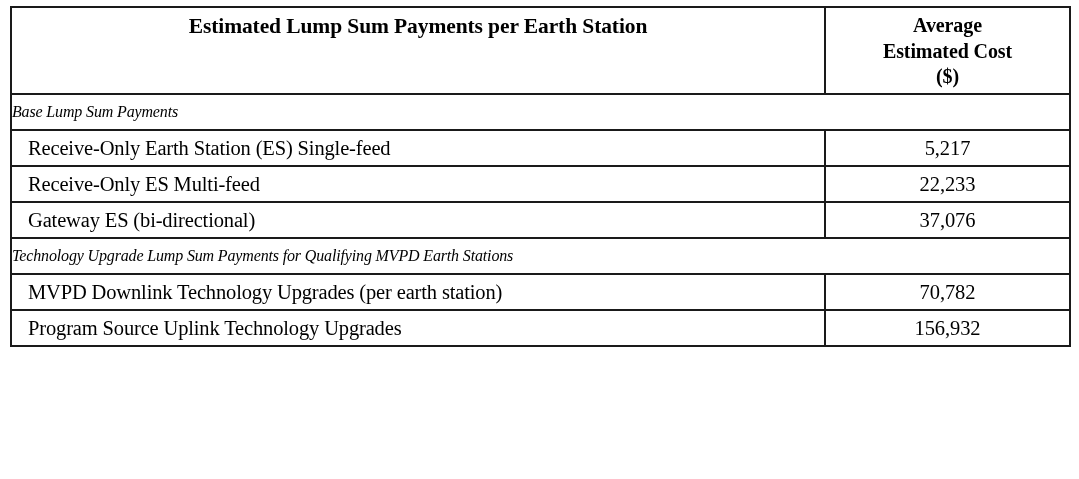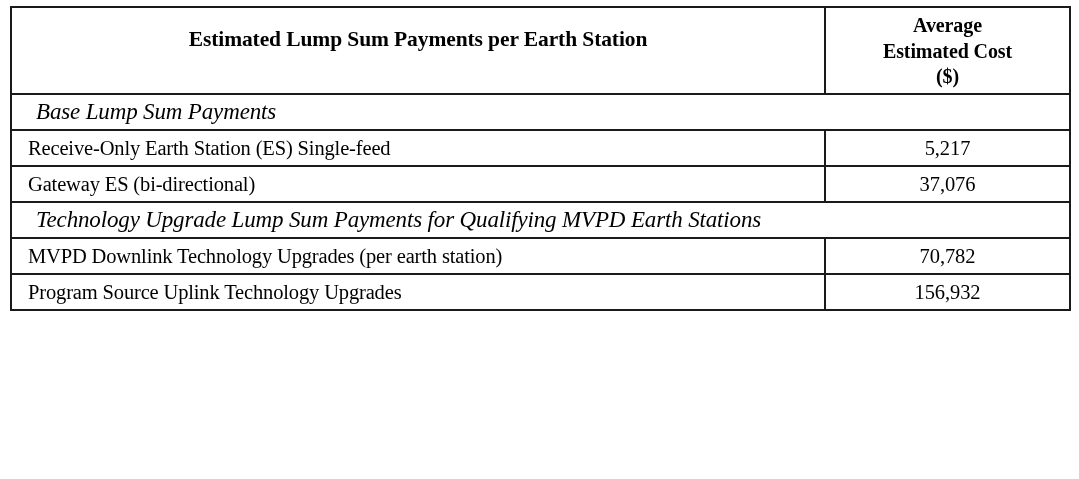--- a/index.html
+++ b/index.html
@@ -45,41 +45,41 @@
   
   .hdr-cell {
     height: 85px;
     text-align: center;
     vertical-align: top;
   }
   .hdr-title {
     font-weight: bold;
     font-size: 21.5px;
     line-height: 27px;
-    padding-top: 18px;
+    padding-top: 5px;
     letter-spacing: -0.1px;
   }
   .hdr-cost {
     font-weight: bold;
     font-size: 20px;
     line-height: 25.5px;
     padding-top: 5px;
     letter-spacing: -0.1px;
     font-family: Liberation Serif, serif;
   }
 
   
   .section-cell {
     height: 34px;
   }
   .section-label {
     font-style: italic;
-    font-size: 23px;
+    font-size: 16px;
     line-height: 34px;
-    padding-left: 24px;
+    padding-left: 0;
     white-space: nowrap;
     letter-spacing: -0.15px;
   }
 
   
   .data-cell {
     height: 34px;
   }
   .item-label {
     font-size: 20.5px;
@@ -129,20 +129,28 @@
 
       <tr>
         <td class="data-cell">
           <div class="item-label">Receive-Only Earth Station (ES) Single-feed</div>
         </td>
         <td class="data-cell">
           <div class="cost-value">5,217</div>
         </td>
       </tr>
 
+      <tr>
+        <td class="data-cell">
+          <div class="item-label">Receive-Only ES Multi-feed</div>
+        </td>
+        <td class="data-cell">
+          <div class="cost-value">22,233</div>
+        </td>
+      </tr>
 
 
 
       <tr>
         <td class="data-cell">
           <div class="item-label">Gateway ES (bi-directional)</div>
         </td>
         <td class="data-cell">
           <div class="cost-value">37,076</div>
         </td>

